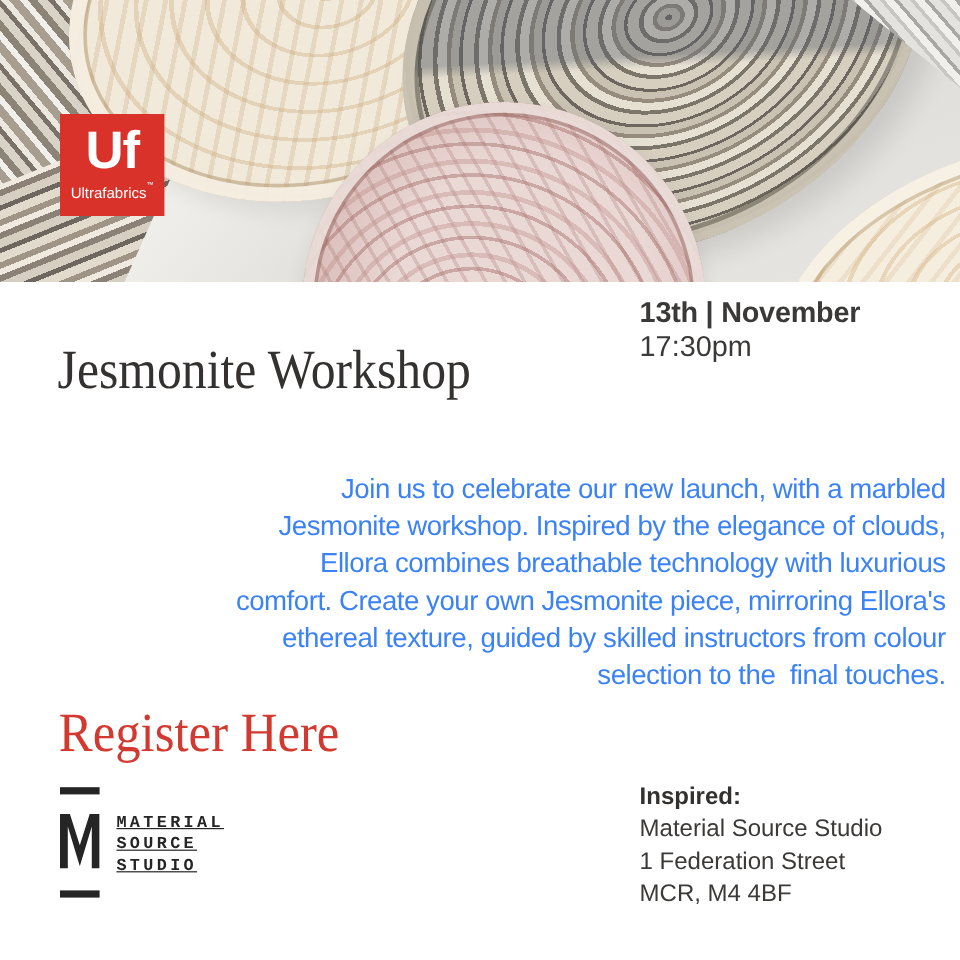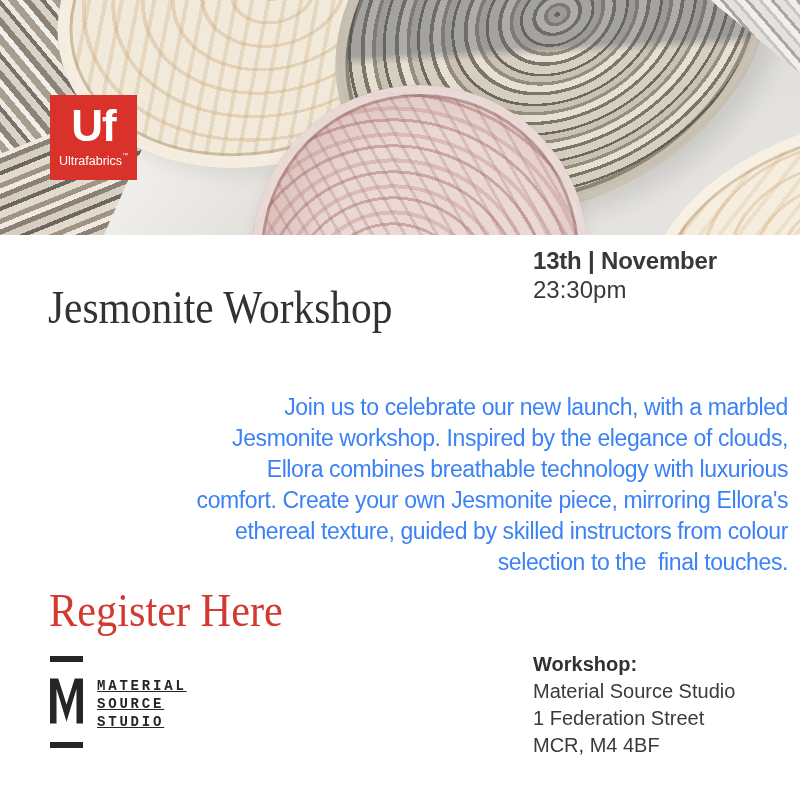--- a/index.html
+++ b/index.html
@@ -90,21 +90,21 @@
 
     <div class="uf-logo">
       <div class="uf-initials">Uf</div>
       <div class="uf-wordmark"><span>Ultrafabrics</span><span class="uf-tm">™</span></div>
     </div>
   </div>
 
   <h1 class="title">Jesmonite Workshop</h1>
   <div class="datetime">
     <div class="date">13th | November</div>
-    <div class="time">23:30pm</div>
+    <div class="time">17:30pm</div>
   </div>
 
   <p class="body-copy">Join us to celebrate our new launch, with a marbled
 Jesmonite workshop. Inspired by the elegance of clouds,
 Ellora combines breathable technology with luxurious
 comfort. Create your own Jesmonite piece, mirroring Ellora's
 ethereal texture, guided by skilled instructors from colour
 selection to the  final touches.</p>
 
   <a class="register" href="#">Register Here</a>
@@ -114,19 +114,19 @@
     <svg class="mss-m" width="33" height="48" viewBox="0 0 38 52" aria-hidden="true">
       <path d="M0 52 V0 H9.5 L19 30 28.5 0 H38 V52 H30.5 V12 L19 50 7.5 12 V52 Z" fill="#262525"></path>
     </svg>
     <div class="mss-bar bottom"></div>
   </div>
   <div class="mss-name">MATERIAL
 SOURCE
 STUDIO</div>
 
   <div class="location">
-    <div class="loc-heading">Workshop:</div>
+    <div class="loc-heading">Inspired:</div>
     <div class="loc-address">Material Source Studio
 1 Federation Street
 MCR, M4 4BF</div>
   </div>
 
 </div>
 
 </body></html>

